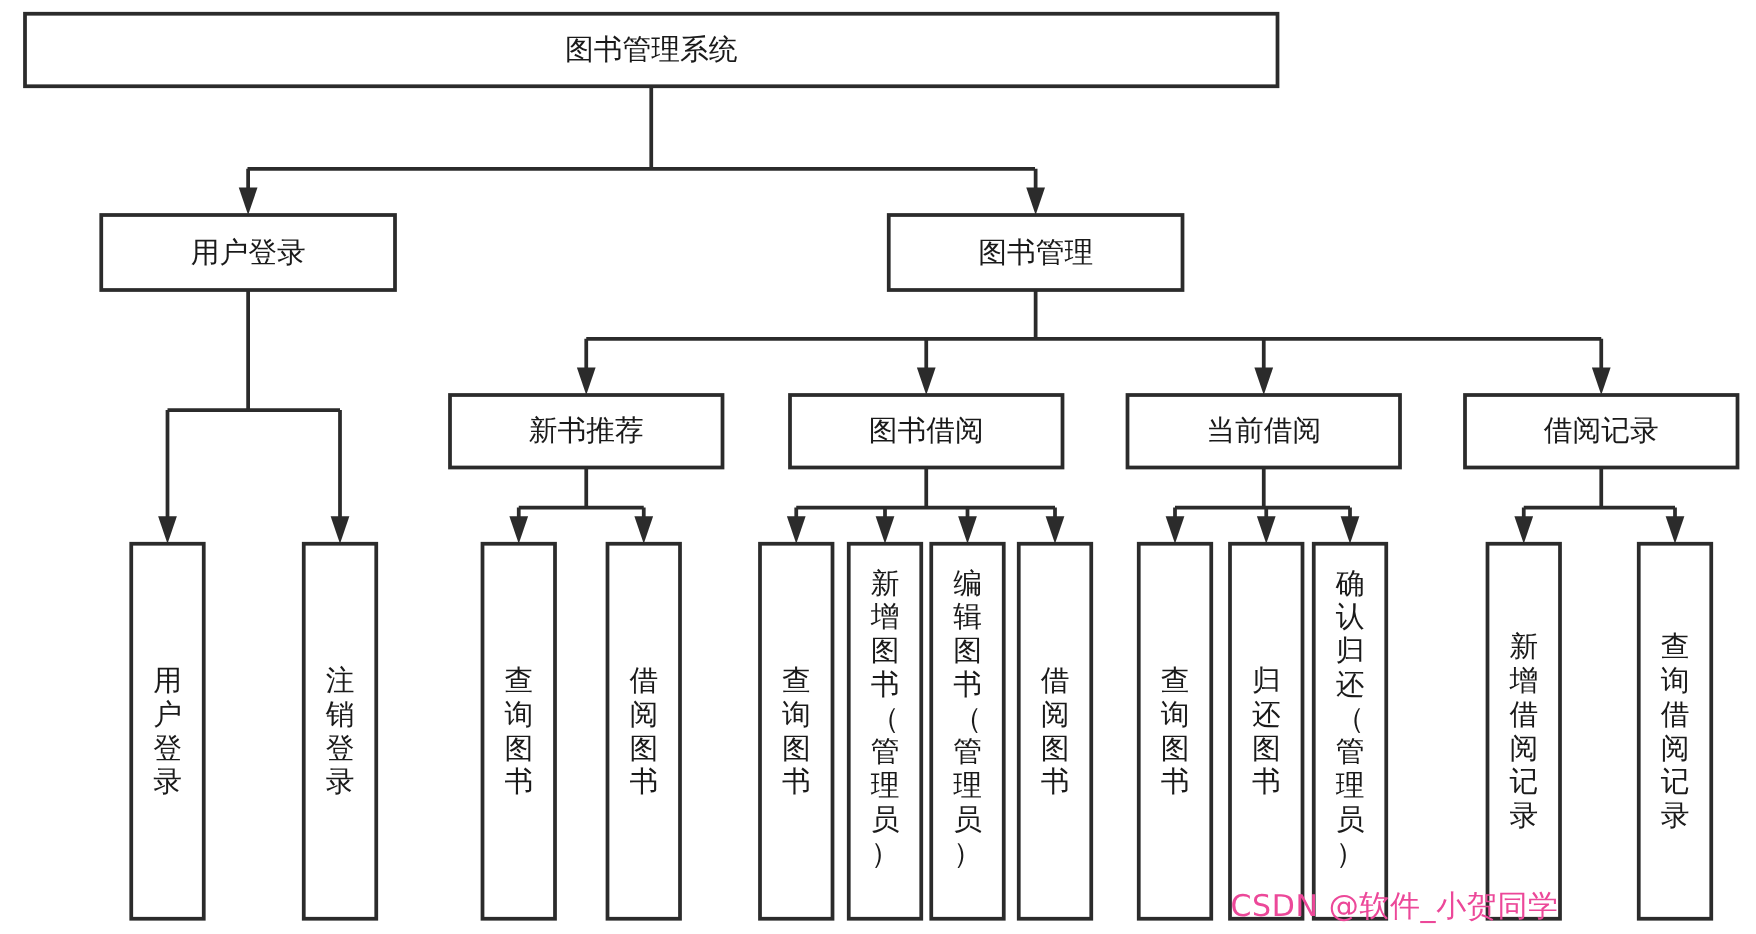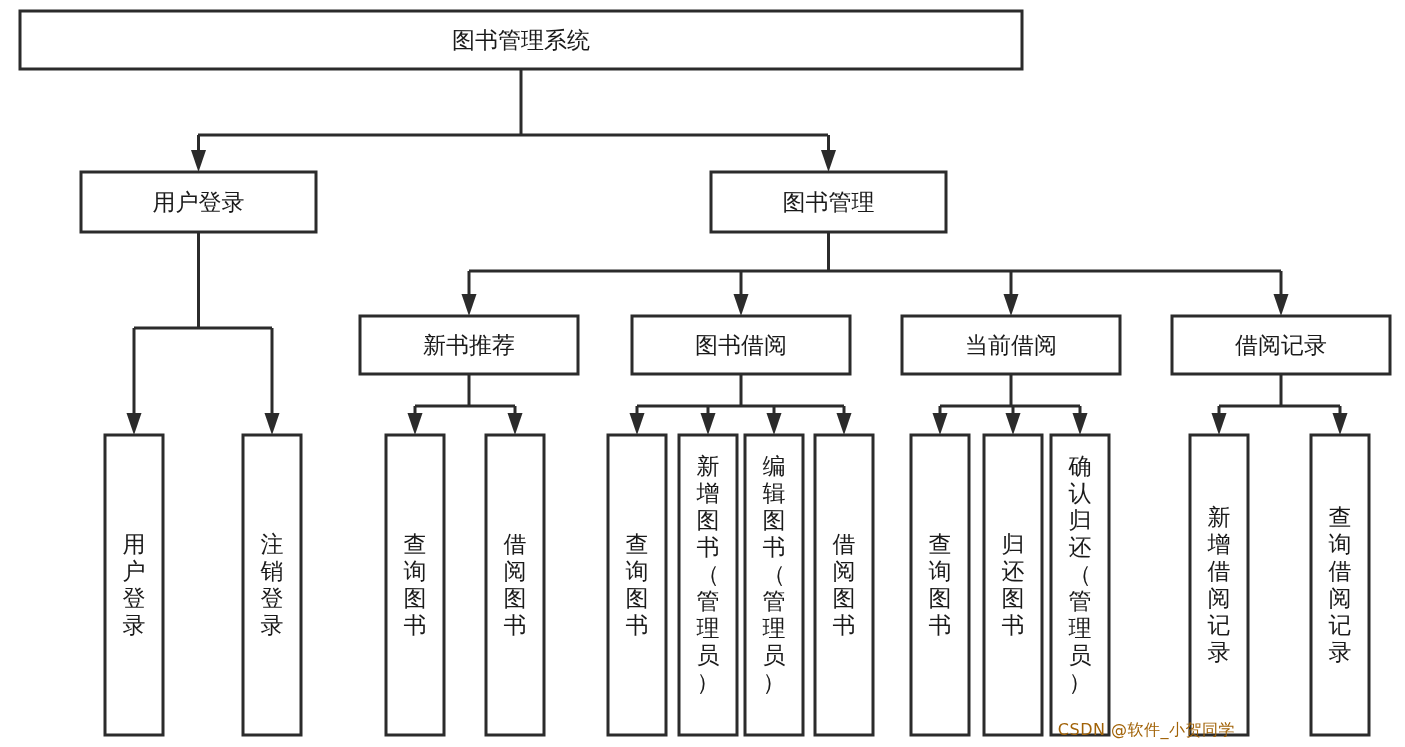--- a/index.html
+++ b/index.html
@@ -52,25 +52,25 @@
     dominant-baseline: middle;
   }
   .node-label-v {
     font-family: "DejaVu Sans", "Liberation Sans", sans-serif;
     font-size: 23px;
     fill: #1a1a1a;
     text-anchor: middle;
   }
   .watermark {
     position: absolute;
-    right: 12px;
+    right: 0;
     bottom: 6px;
     font-family: "DejaVu Sans", "Liberation Sans", sans-serif;
-    font-size: 16px;
-    color: #a16207;
+    font-size: 24px;
+    color: #ec4899;
     letter-spacing: 0.5px;
     white-space: nowrap;
     user-select: none;
   }
 </style>
 </head>
 <body>
 
 <div id="diagram-root">
   <svg id="tree-svg" viewBox="0 0 1405 747" xmlns="http://www.w3.org/2000/svg">

